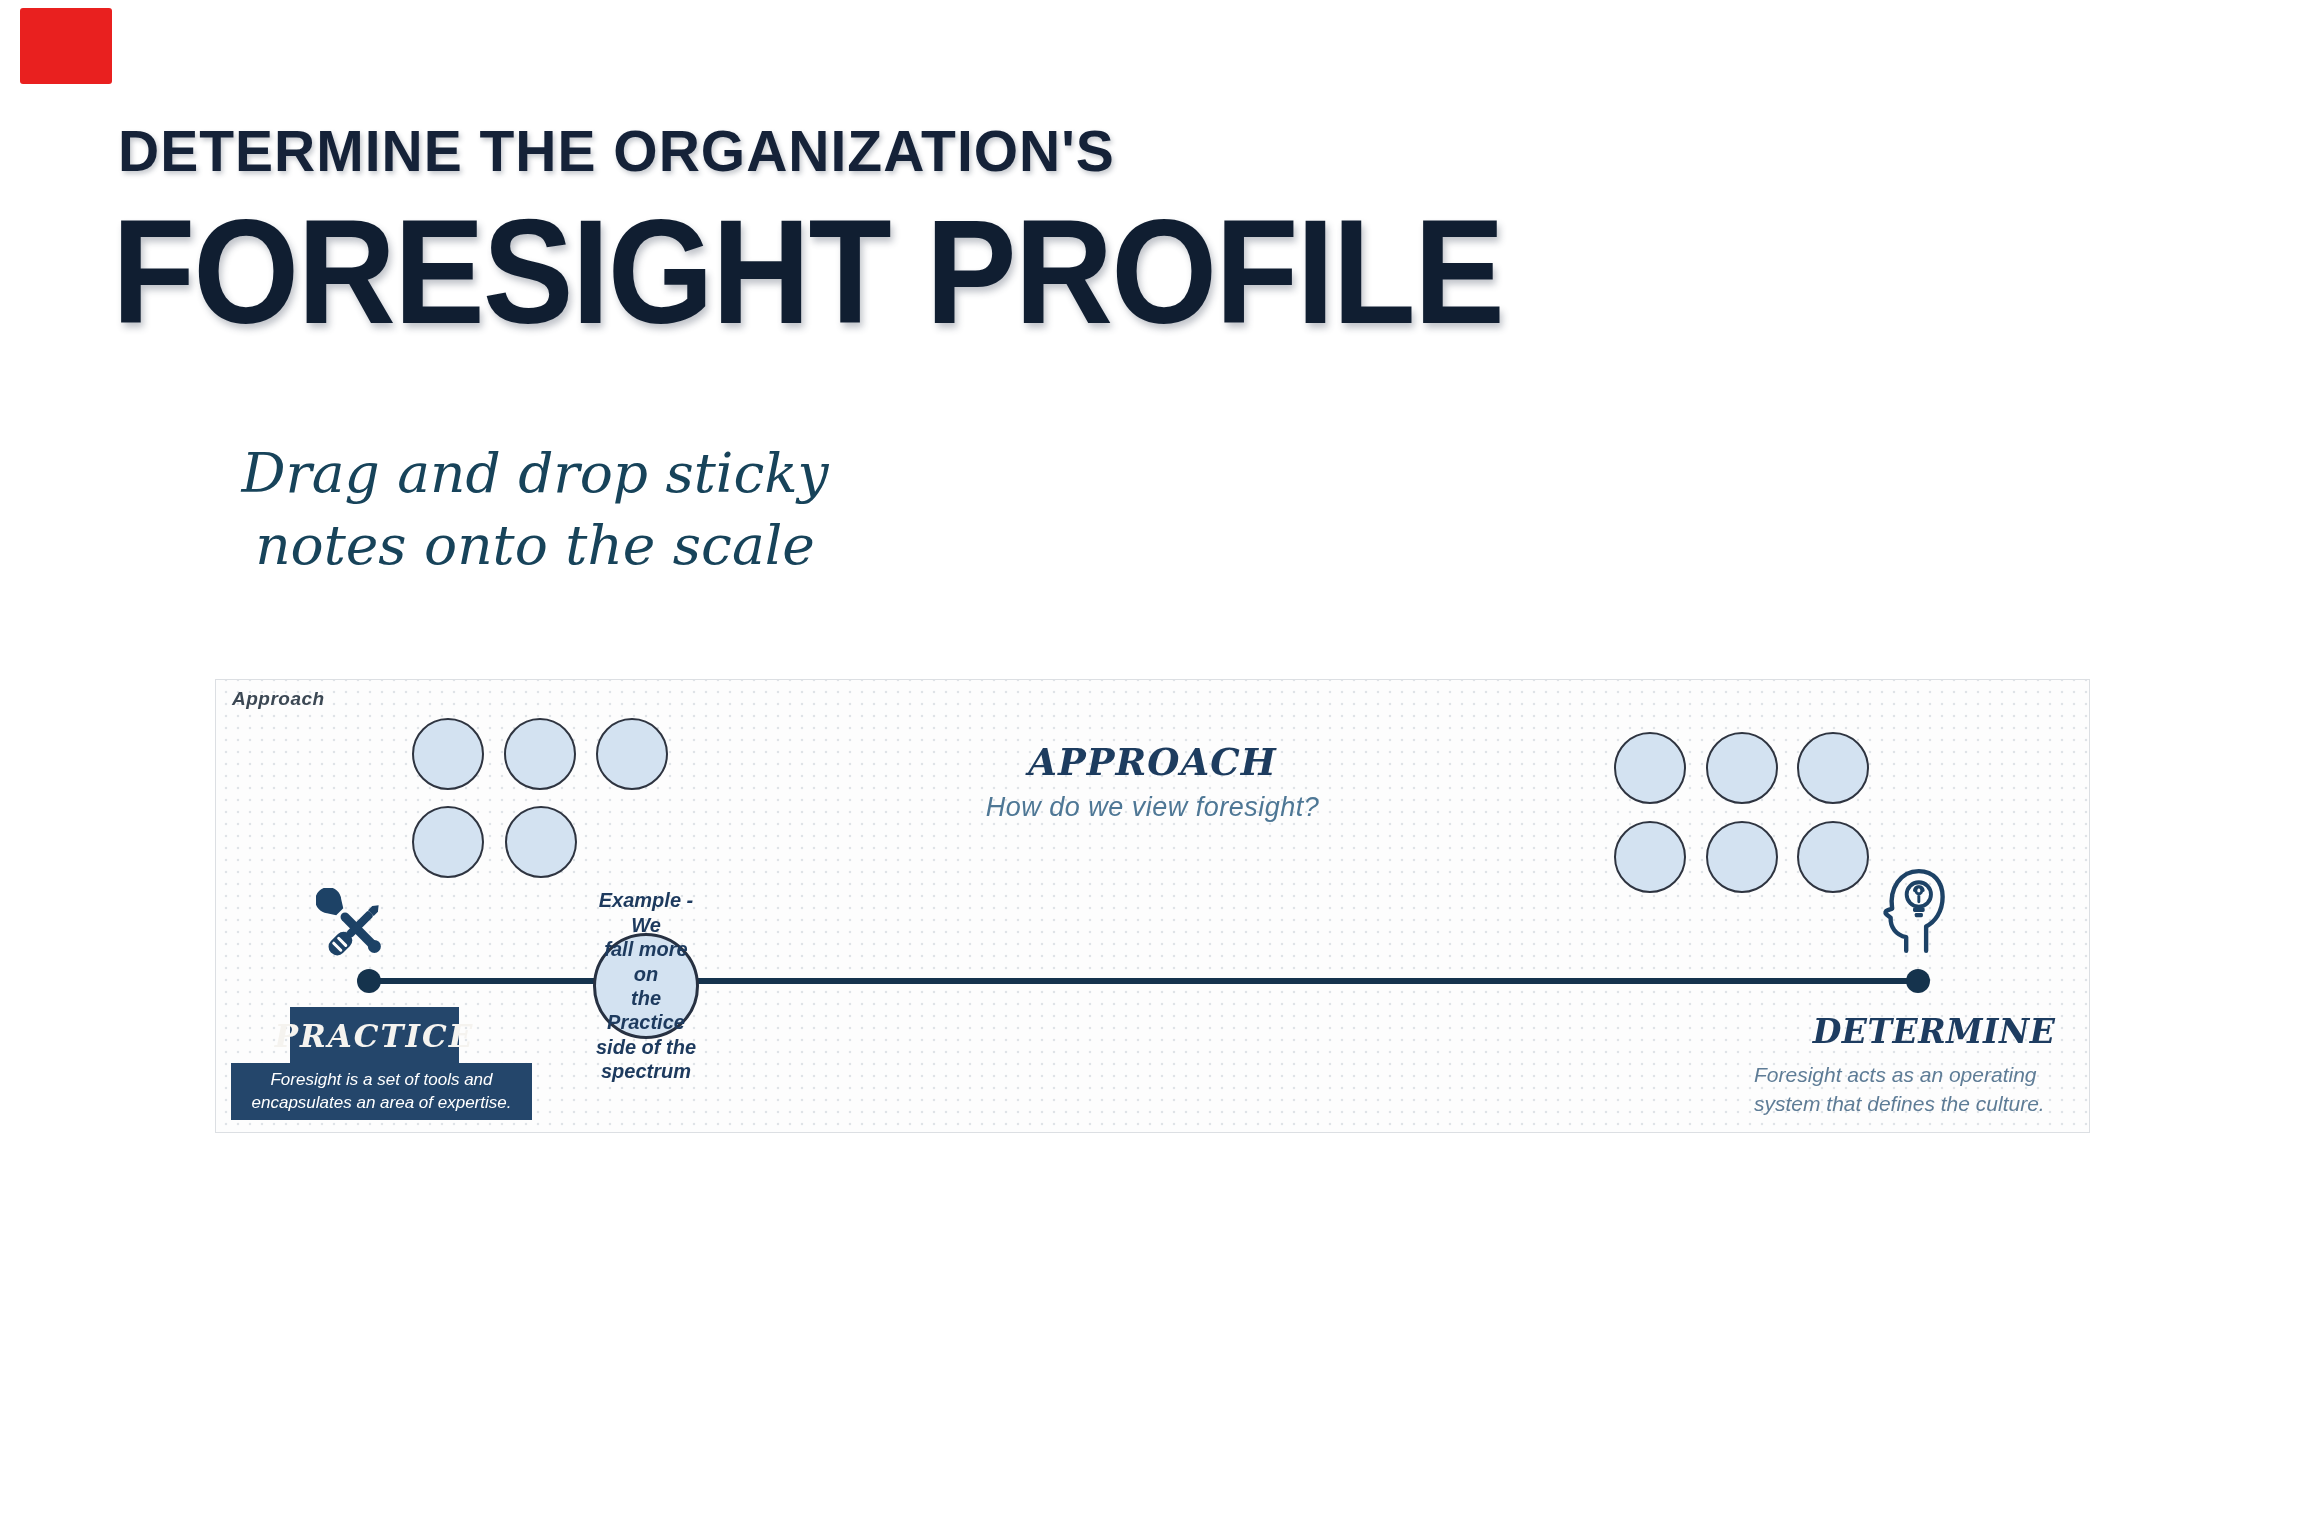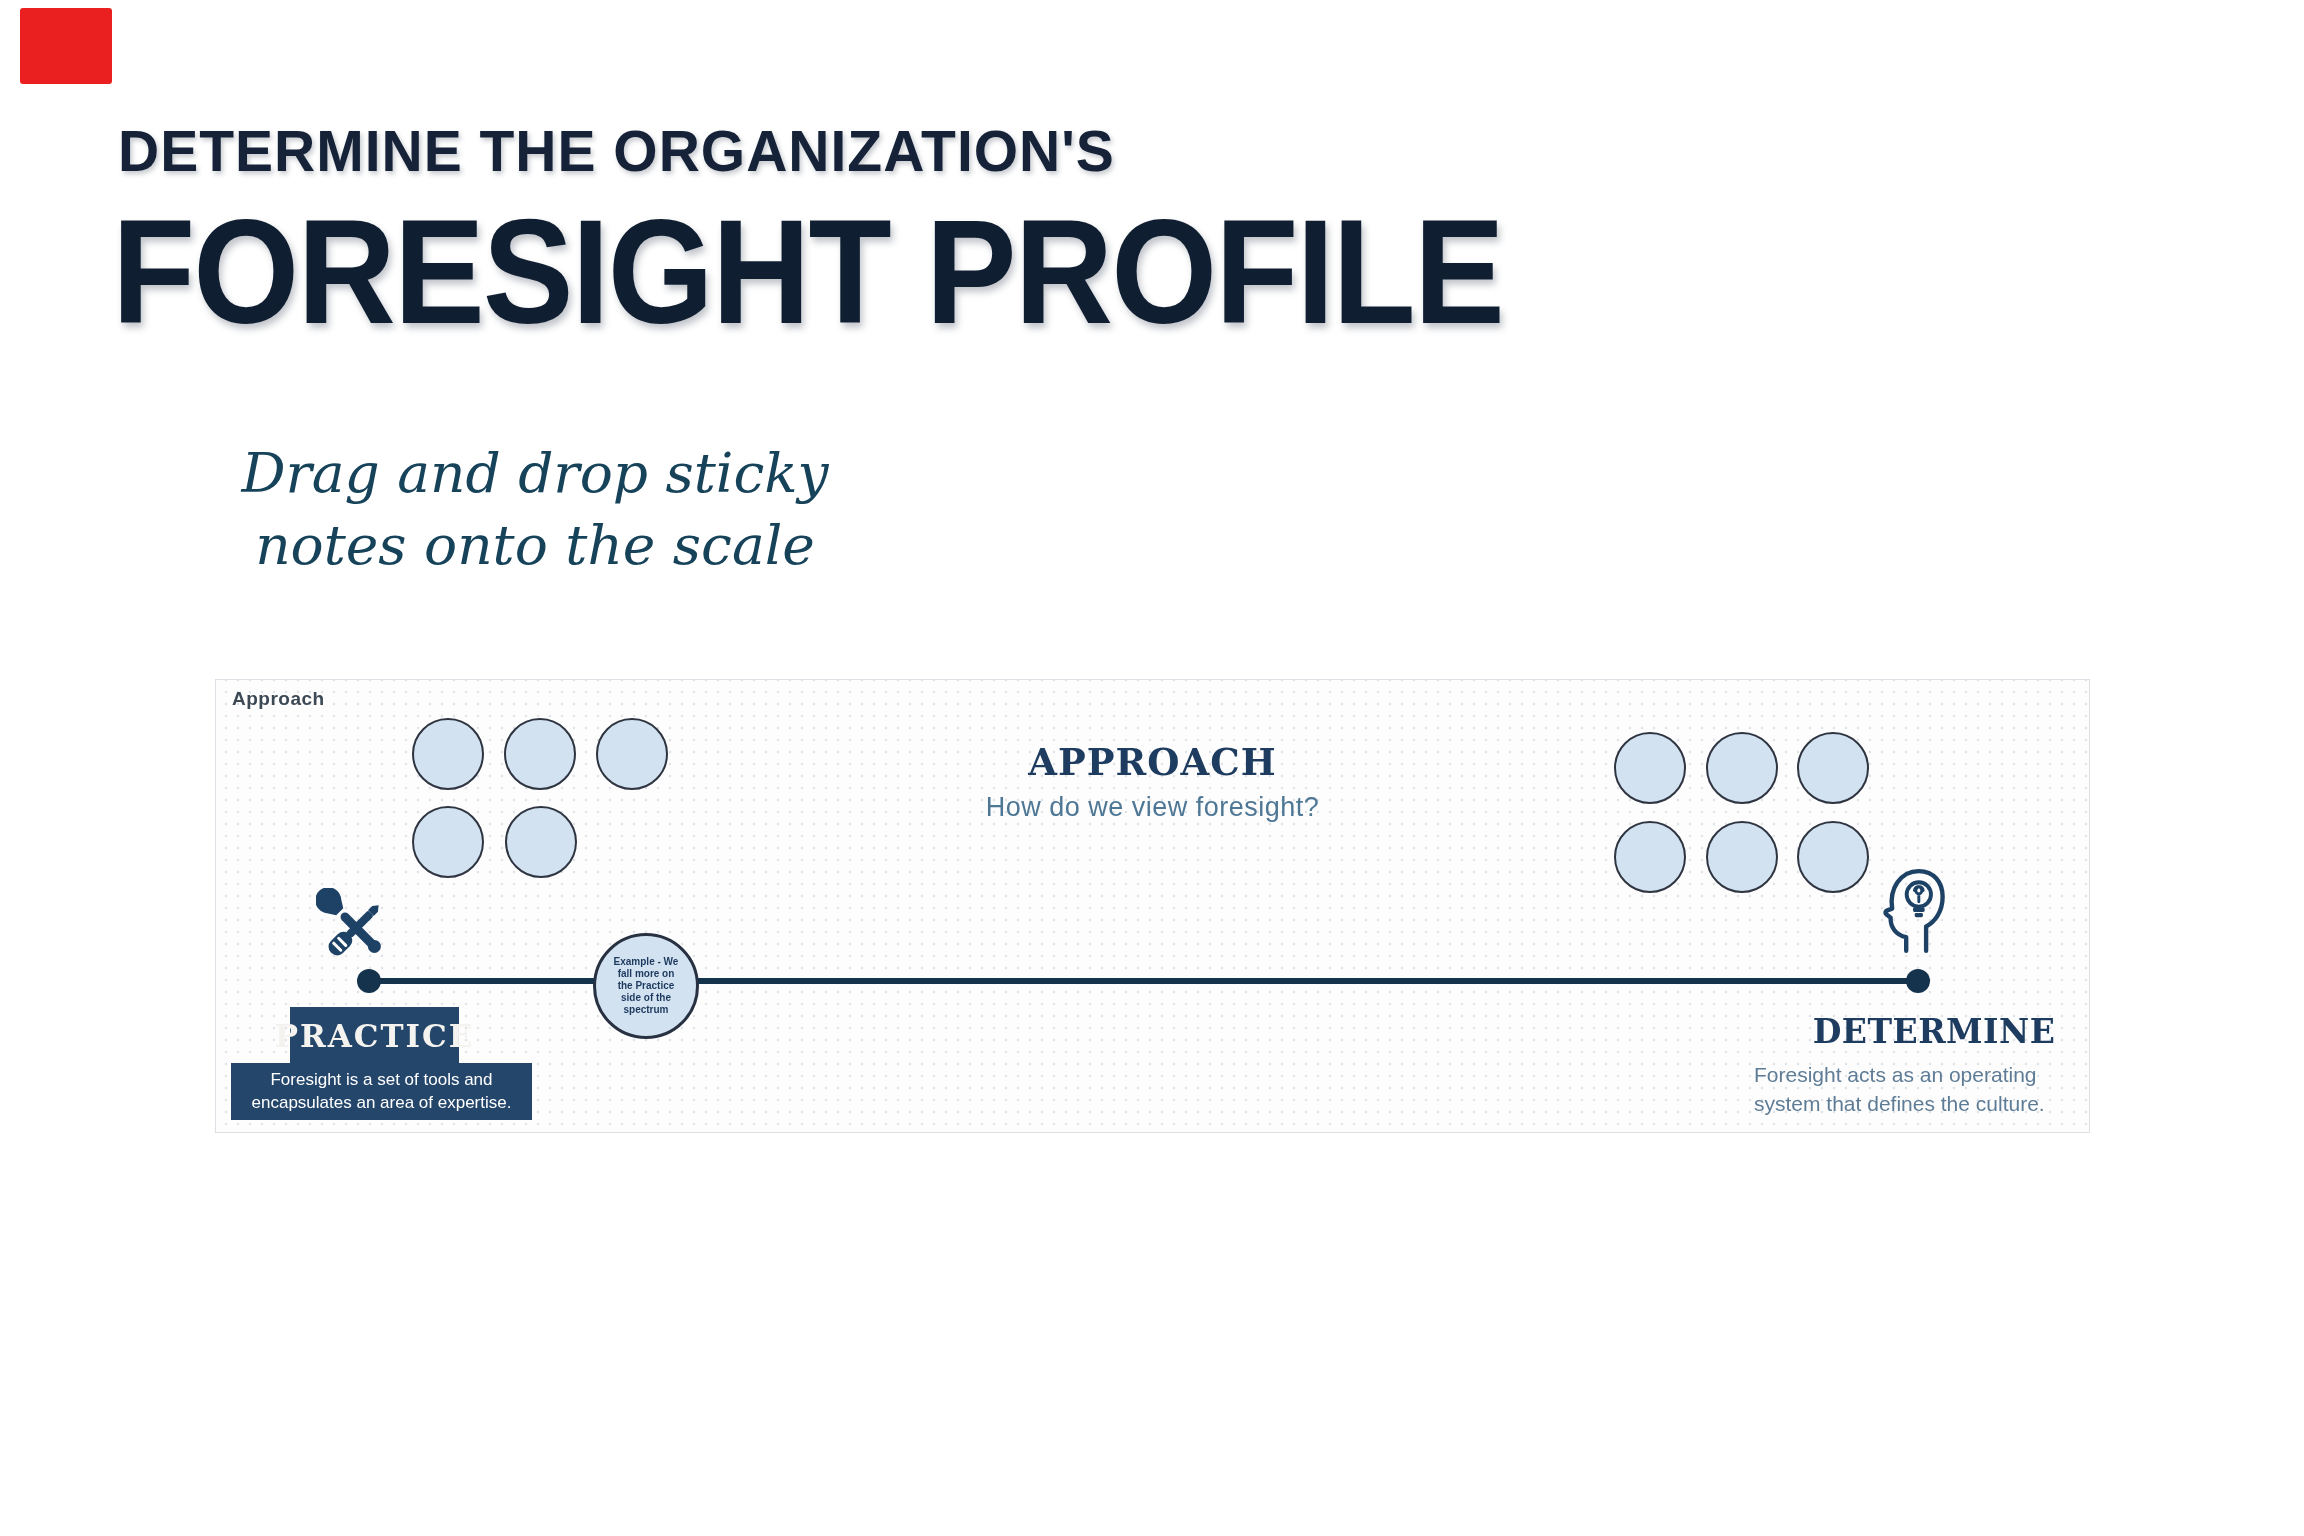--- a/index.html
+++ b/index.html
@@ -19,39 +19,39 @@
   
   .script-note{font-family:"DejaVu Serif","Liberation Serif",serif;font-style:italic;
                color:#17435a;text-align:center;}
   .note-left{left:170px;top:438px;width:730px;font-size:55px;line-height:1.3;}
   .note-right{left:1290px;top:1178px;width:720px;font-size:55px;line-height:1.5;}
 
   
   .board{left:215px;top:679px;width:1873px;height:452px;background:#fdfdfd;
          border:1px solid #dcdfe3;
          background-image:radial-gradient(circle,#dfe3e7 1.4px,transparent 1.6px);
-         background-size:12px 12px;background-position:4px 6px;}
+         background-size:12px 12px;background-position:4px 6px;font-style:italic;}
   .corner-label{left:16px;top:8px;font-size:19px;font-weight:700;color:#3c4854;letter-spacing:.5px;}
 
   .board-heading{left:0;right:0;top:60px;text-align:center;
                  font-family:"DejaVu Serif","Liberation Serif",serif;font-weight:700;
                  font-size:37px;color:#1d3c5f;letter-spacing:1px;}
   .board-question{left:0;right:0;top:112px;text-align:center;font-size:27px;
                   font-weight:500;color:#4e7795;letter-spacing:.5px;}
 
   .sticky{width:72px;height:72px;border-radius:50%;background:#d3e2f1;
           border:2.5px solid #2e3440;box-sizing:border-box;}
 
   .scale-line{left:153px;top:298px;width:1549px;height:6px;background:#15334d;border-radius:3px;}
   .scale-dot{width:24px;height:24px;border-radius:50%;background:#15334d;}
 
   .example-note{left:377px;top:253px;width:106px;height:106px;border-radius:50%;
                 background:#d3e2f1;border:3px solid #273142;box-sizing:border-box;
                 display:flex;align-items:center;justify-content:center;text-align:center;
-                font-size:10px;font-weight:700;line-height:1.22;color:#1d3a5e;}
+                font-size:20px;font-weight:700;line-height:1.22;color:#1d3a5e;}
 
   .pole-label-box{left:74px;top:327px;width:169px;height:58px;background:#24466b;
                   display:flex;align-items:center;justify-content:center;}
   .pole-label-box span{font-family:"DejaVu Serif","Liberation Serif",serif;font-weight:700;
                        font-size:31px;color:#f5f3ef;letter-spacing:2px;}
   .pole-desc-box{left:15px;top:383px;width:301px;height:57px;background:#24466b;
                  display:flex;align-items:center;justify-content:center;text-align:center;
                  font-size:17px;line-height:1.33;color:#ffffff;}
 
   .phil-label{left:1568px;top:332px;width:300px;text-align:center;

